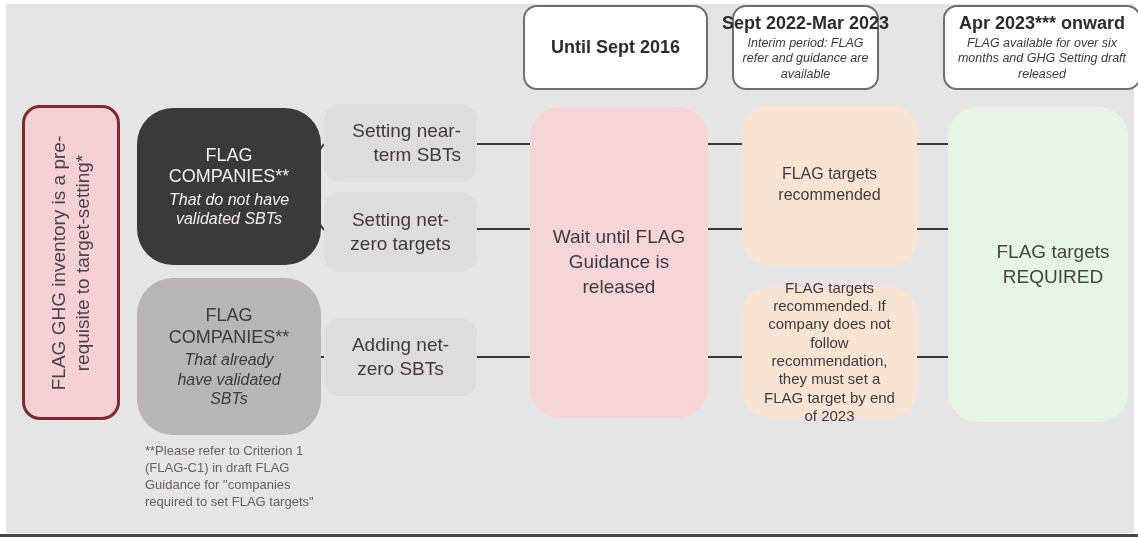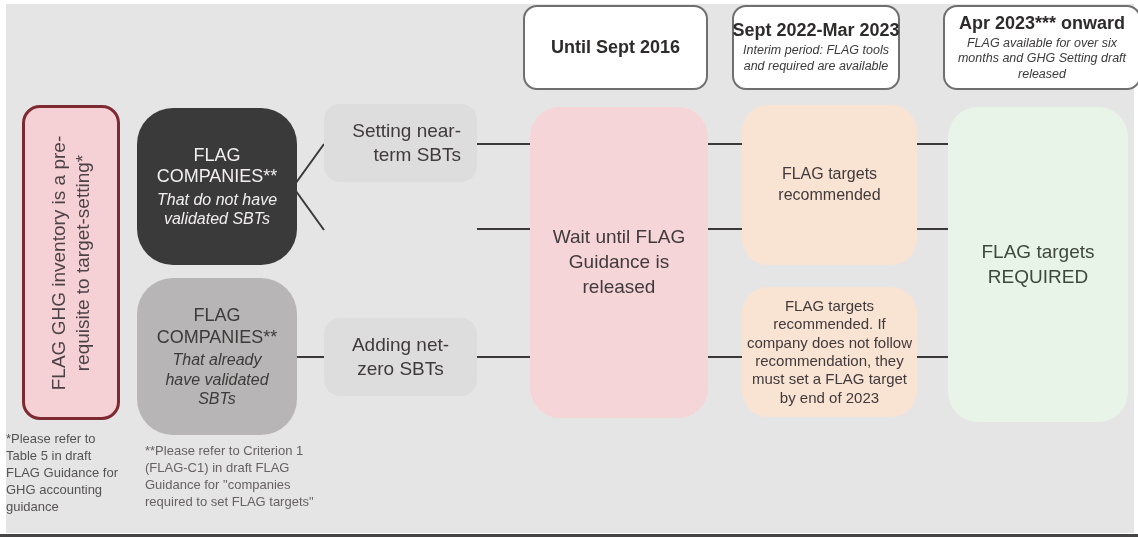--- a/index.html
+++ b/index.html
@@ -15,50 +15,50 @@
        text-align:center;box-sizing:border-box;color:#403a3c;}
 
   
   .prereq{left:22px;top:105px;width:98px;height:315px;background:#f5d1d5;
           border:3px solid #7e2a33;border-radius:18px;}
   .prereq .rot{position:absolute;left:50%;top:50%;transform:translate(-50%,-50%) rotate(-90deg);
                width:300px;font-size:19px;line-height:1.25;color:#4b4247;}
   .prereq .rot span{display:block;}
 
   
-  .company{left:137px;width:160px;height:157px;border-radius:36px;padding:6px 8px;}
+  .company{left:137px;width:184px;height:157px;border-radius:36px;padding:6px 8px;}
   .company-dark{top:108px;background:#3b3a3a;color:#f2efef;}
   .company-gray{top:278px;background:#b7b5b5;color:#3d3a3a;}
   .company .title{font-size:18px;line-height:1.2;}
   .company .subtitle{font-style:italic;font-size:16px;line-height:1.2;margin-top:2px;}
   .company-dark .subtitle{max-width:128px;}
   .company-gray .subtitle{max-width:112px;}
 
   
   .action{left:324px;width:153px;background:#dedddd;border-radius:16px;font-size:19px;line-height:1.25;padding:0 16px;}
   .action-1{top:104px;height:78px;text-align:right;}
   .action-2{top:192px;height:80px;}
   .action-3{top:318px;height:78px;}
 
   
   .th{top:5px;height:85px;background:#ffffff;border:2px solid #6f6f6f;border-radius:14px;padding:0 4px;}
   .th-1{left:523px;width:185px;}
-  .th-2{left:732px;width:168px;}
+  .th-2{left:732px;width:147px;}
   .th-3{left:943px;width:198px;}
   .th .t{font-weight:bold;font-size:18px;color:#2e2b2b;white-space:nowrap;}
   .th .s{font-style:italic;font-size:12.5px;line-height:1.25;color:#3c3939;margin-top:2px;}
 
   
   .col-wait{left:530px;top:107px;width:178px;height:311px;background:#f6d5d8;border-radius:30px;font-size:19px;line-height:1.3;}
   .col-wait .inner{max-width:150px;}
   .oc1{left:742px;top:105px;width:175px;height:160px;background:#f9e3d3;border-radius:26px;font-size:16px;line-height:1.3;}
   .oc1 .inner{max-width:140px;}
-  .oc2{left:742px;top:287px;width:175px;height:130px;background:#f9e3d3;border-radius:26px;font-size:15px;line-height:1.22;padding:0 2px;}
+  .oc2{left:742px;top:287px;width:175px;height:130px;background:#f9e3d3;border-radius:26px;font-size:15px;line-height:1.22;padding:0 20px;}
   .oc2 .inner{max-width:170px;}
-  .col-req{left:948px;top:107px;width:180px;height:315px;background:#e9f4e8;border-radius:30px;font-size:19px;line-height:1.3;color:#3d473d;}
+  .col-req{left:948px;top:107px;width:180px;height:315px;background:#e9f4e8;border-radius:30px;font-size:19px;line-height:1.3;color:#3d473d;align-items:flex-end;}
   .col-req .inner{max-width:150px;}
 
   
   .fn{position:absolute;font-size:13px;line-height:1.3;text-align:left;}
   .fn-1{left:6px;top:431px;width:114px;color:#555252;}
   .fn-2{left:145px;top:443px;width:178px;color:#666263;}
   .fn-3{left:944px;top:437px;width:192px;color:#7a7778;}
 </style>
 </head>
 <body>
@@ -93,44 +93,44 @@
   <div class="box company company-dark">
     <div class="title">FLAG COMPANIES**</div>
     <div class="subtitle">That do not have validated SBTs</div>
   </div>
   <div class="box company company-gray">
     <div class="title">FLAG COMPANIES**</div>
     <div class="subtitle">That already have validated SBTs</div>
   </div>
 
   <div class="box action action-1">Setting near-term SBTs</div>
+  <div class="box action action-2">Setting net-zero targets</div>
   <div class="box action action-3">Adding net-zero SBTs</div>
 
   <div class="box th th-1">
     <div class="t">Until Sept 2016</div>
   </div>
   <div class="box th th-2">
     <div class="t">Sept 2022-Mar 2023</div>
-    <div class="s">Interim period: FLAG tools and required are available</div>
+    <div class="s">Interim period: FLAG refer and guidance are available</div>
   </div>
   <div class="box th th-3">
     <div class="t">Apr 2023*** onward</div>
     <div class="s">FLAG available for over six months and GHG Setting draft released</div>
   </div>
 
   <div class="box col-wait">
     <div class="inner">Wait until FLAG Guidance is released</div>
   </div>
   <div class="box oc1">
     <div class="inner">FLAG targets recommended</div>
   </div>
   <div class="box oc2">
     <div class="inner">FLAG targets recommended. If company does not follow recommendation, they must set a FLAG target by end of 2023</div>
   </div>
   <div class="box col-req">
     <div class="inner">FLAG targets REQUIRED</div>
   </div>
 
-  <div class="fn fn-1">*Please refer to Table 5 in draft FLAG Guidance for GHG accounting guidance</div>
   <div class="fn fn-2">**Please refer to Criterion 1 (FLAG-C1) in draft FLAG Guidance for "companies required to set FLAG targets"</div>
 
   <div class="bottom-rule"></div>
 </div>
 
 </body></html>

